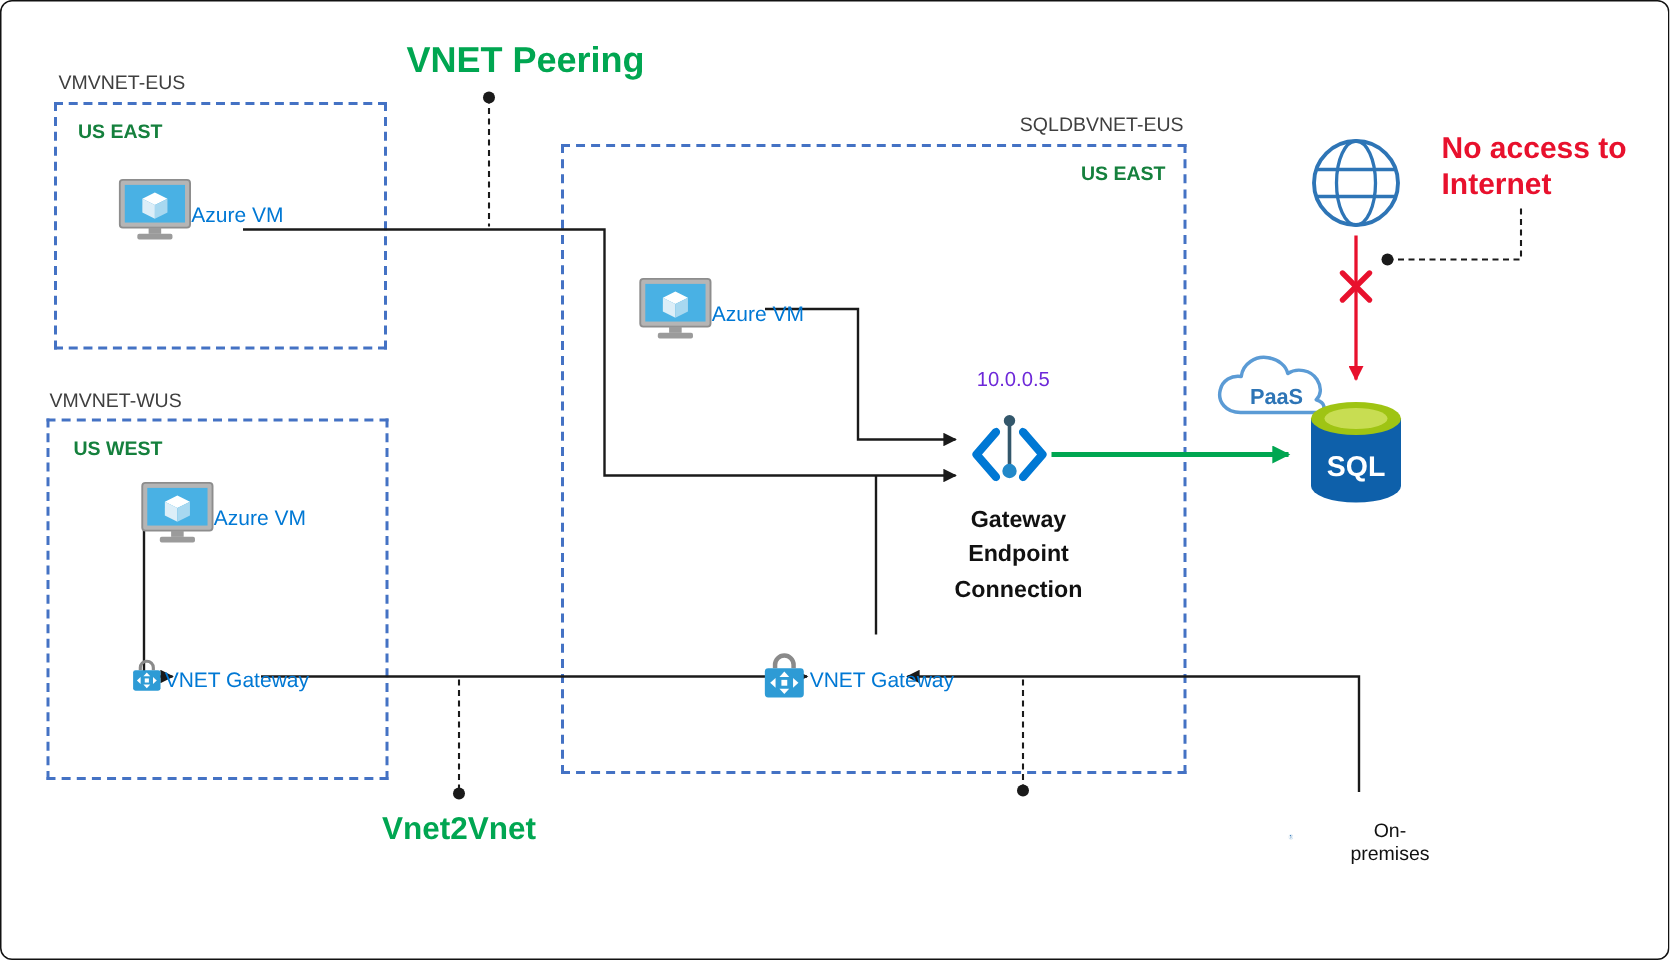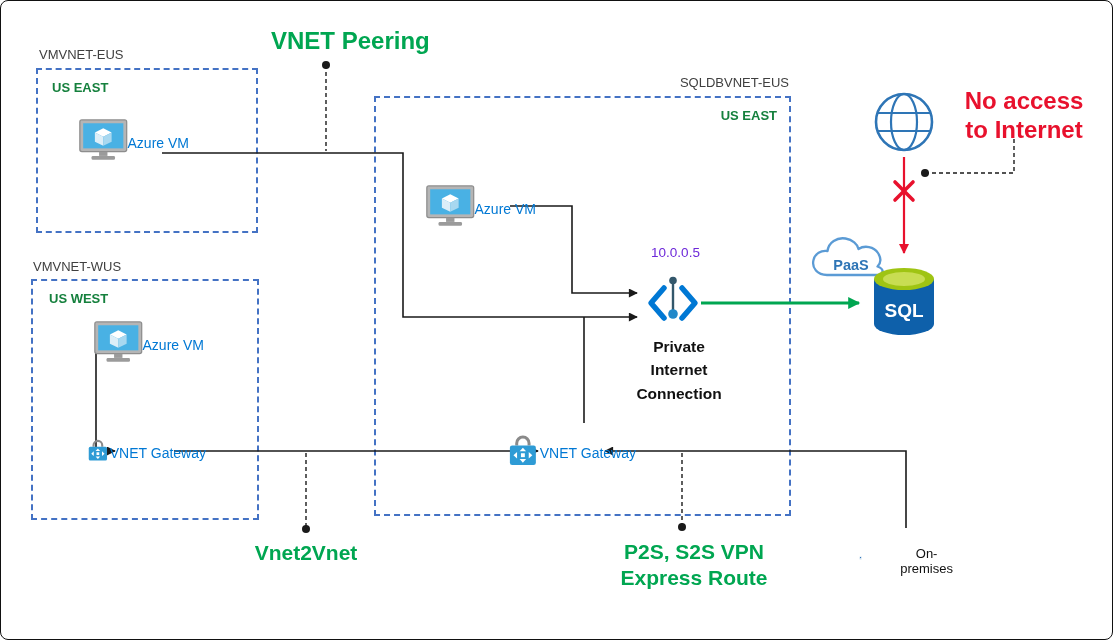--- a/index.html
+++ b/index.html
@@ -6,21 +6,21 @@
   body{font-family:"Liberation Sans",sans-serif;}
   .canvas{position:relative;width:1113px;height:640px;background:#fff;border:1.6px solid #111;
           border-radius:8px;box-sizing:border-box;overflow:hidden;}
   .wires{position:absolute;left:0;top:0;z-index:2;}
   .dashed-box{position:absolute;border:2px dashed #4472C4;box-sizing:border-box;z-index:1;}
   .box-title{position:absolute;font-size:13px;color:#3f3f3f;z-index:3;}
   .region{position:absolute;font-size:13px;font-weight:bold;color:#15803d;}
   .node{position:absolute;display:flex;flex-direction:row;align-items:center;z-index:3;}
   .node-label{margin-top:6px;font-size:14px;color:#0078D4;text-align:center;white-space:nowrap;}
   .green-note{position:absolute;font-weight:bold;color:#00A651;text-align:center;z-index:3;}
-  .red-note{position:absolute;font-weight:bold;color:#E8112D;font-size:24px;line-height:1.2;text-align:center;z-index:3;}
+  .red-note{position:absolute;font-weight:bold;color:#E8112D;font-size:20px;line-height:1.2;z-index:3;}
   .ip{position:absolute;font-size:13.5px;color:#6d28d9;text-align:center;z-index:3;}
   .pe-label{position:absolute;font-size:15.5px;font-weight:bold;color:#111;text-align:center;line-height:1.5;z-index:3;}
   .onprem-label{margin-top:5px;font-size:13px;color:#111;text-align:center;margin-left:38px;}
   .icon-wrap{position:absolute;z-index:3;}
   text{font-family:"Liberation Sans",sans-serif;}
 </style>
 </head>
 <body>
 
 <div class="canvas">
@@ -137,21 +137,21 @@
   <div class="ip" style="left:627px;top:244px;width:95px">10.0.0.5</div>
   <div class="icon-wrap" style="left:641px;top:272px">
     <svg width="62" height="58" viewBox="0 0 62 58">
       <path d="M22 15 L9 30 L22 45" stroke="#0078D4" stroke-width="5.5" fill="none" stroke-linecap="round" stroke-linejoin="round"></path>
       <path d="M40 15 L53 30 L40 45" stroke="#0078D4" stroke-width="5.5" fill="none" stroke-linecap="round" stroke-linejoin="round"></path>
       <line x1="31" y1="8" x2="31" y2="41" stroke="#33576b" stroke-width="2.4"></line>
       <circle cx="31" cy="7.5" r="3.8" fill="#33576b"></circle>
       <circle cx="31" cy="41" r="4.8" fill="#2188c9"></circle>
     </svg>
   </div>
-  <div class="pe-label" style="left:628px;top:334px;width:100px">Private Internet Connection</div>
+  <div class="pe-label" style="left:628px;top:334px;width:100px">Gateway Endpoint Connection</div>
 
   <div class="node" style="left:505px;top:423px;width:130px">
     <svg width="52" height="52" viewBox="0 0 52 52">
       <path d="M16.5 19 v-3.5 a9.5 9.5 0 0 1 19 0 V19" fill="none" stroke="#8a8a8a" stroke-width="4.6"></path>
       <rect x="6" y="19" width="40" height="30" rx="3.5" fill="#2E9BD5"></rect>
       <g fill="#ffffff">
         <polygon points="26,22.5 21,28 31,28"></polygon>
         <polygon points="26,45.5 21,40 31,40"></polygon>
         <polygon points="11.5,34 17,29 17,39"></polygon>
         <polygon points="40.5,34 35,29 35,39"></polygon>
@@ -205,18 +205,14 @@
         <rect x="25.2" y="36.5" width="2.8" height="3.2"></rect>
           <rect x="34.4" y="36.5" width="2.8" height="3.2"></rect>
         <rect x="29" y="40.5" width="6" height="6.5"></rect>
       </g>
     </svg>
     <div class="onprem-label">On-premises</div>
   </div>
 
   <div class="green-note" style="left:270px;top:26px;font-size:24px;white-space:nowrap">VNET Peering</div>
   <div class="green-note" style="left:230px;top:540px;width:150px;font-size:21px">Vnet2Vnet</div>
-  <div class="green-note" style="left:601px;top:538px;width:184px;font-size:21px;line-height:1.25">
-    <div>P2S, S2S VPN</div>
-    <div>Express Route</div>
-  </div>
 
 </div>
 
 </body></html>

